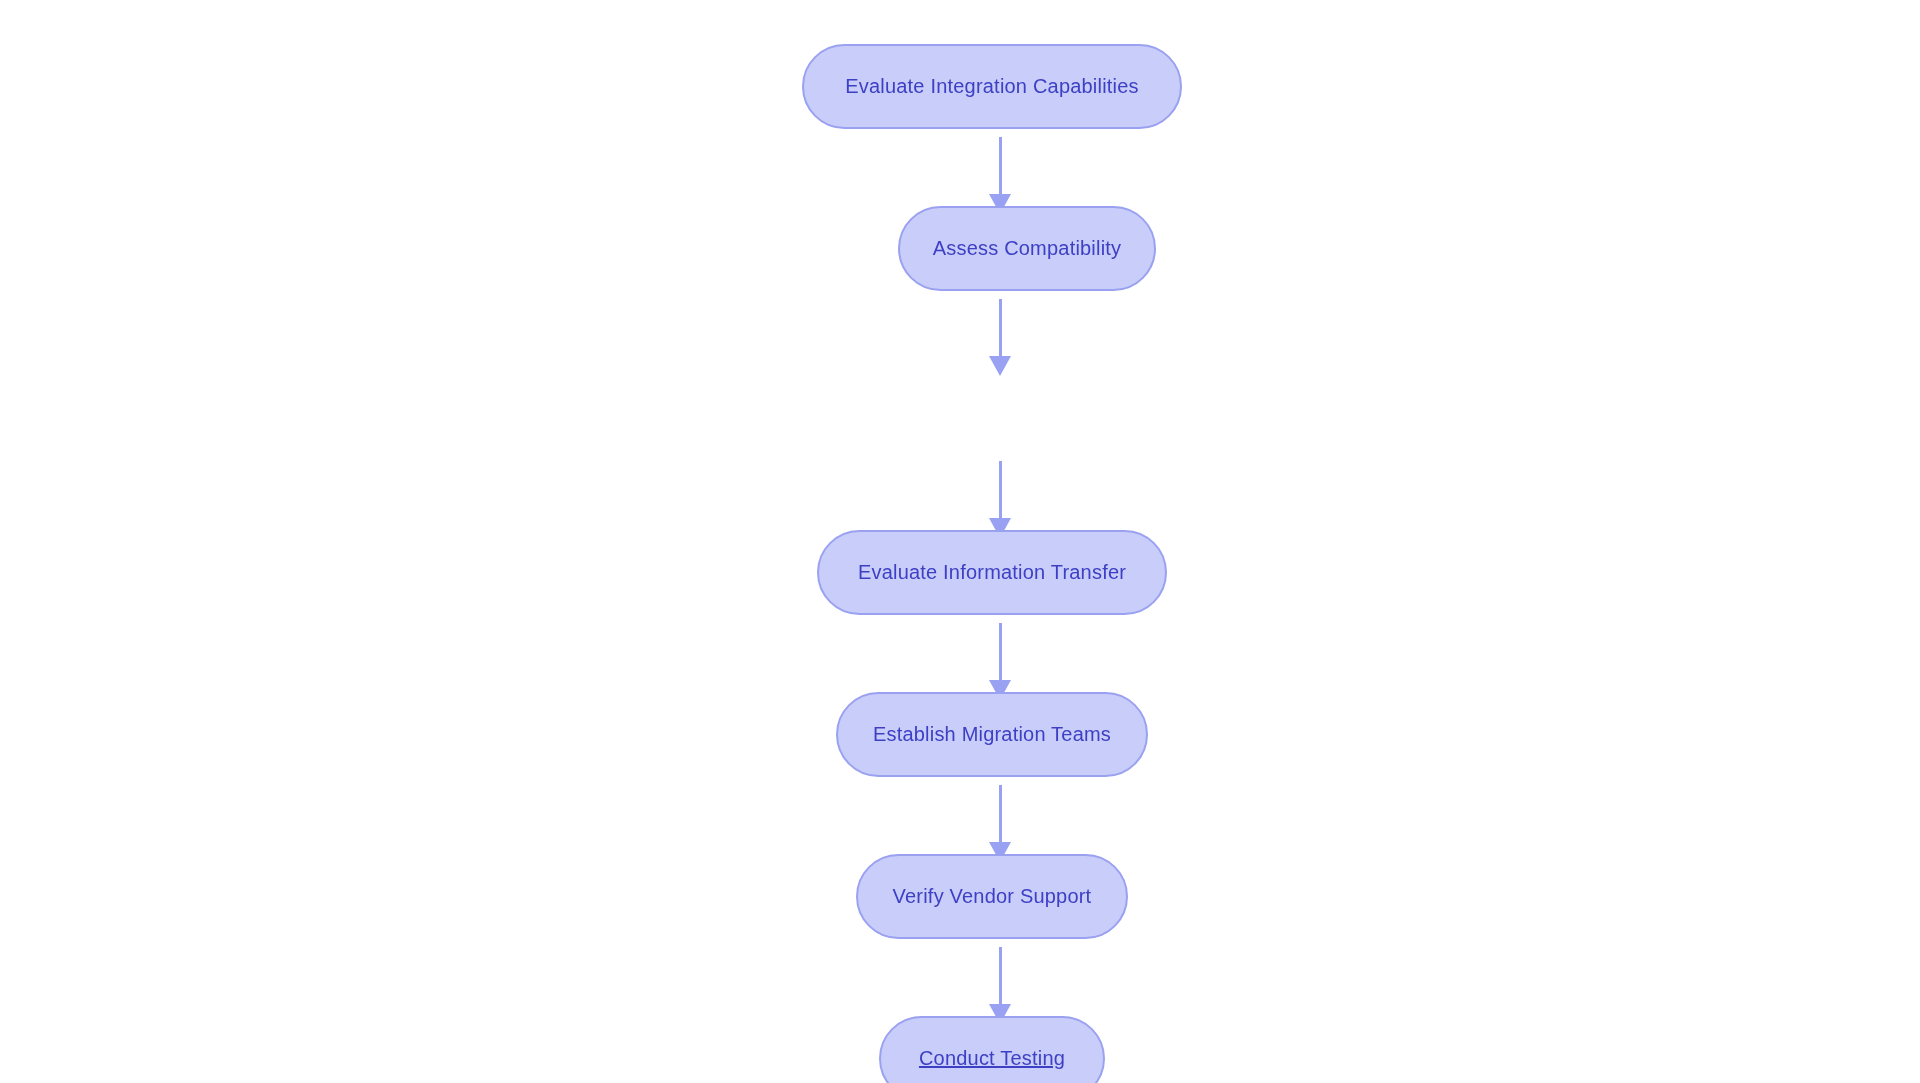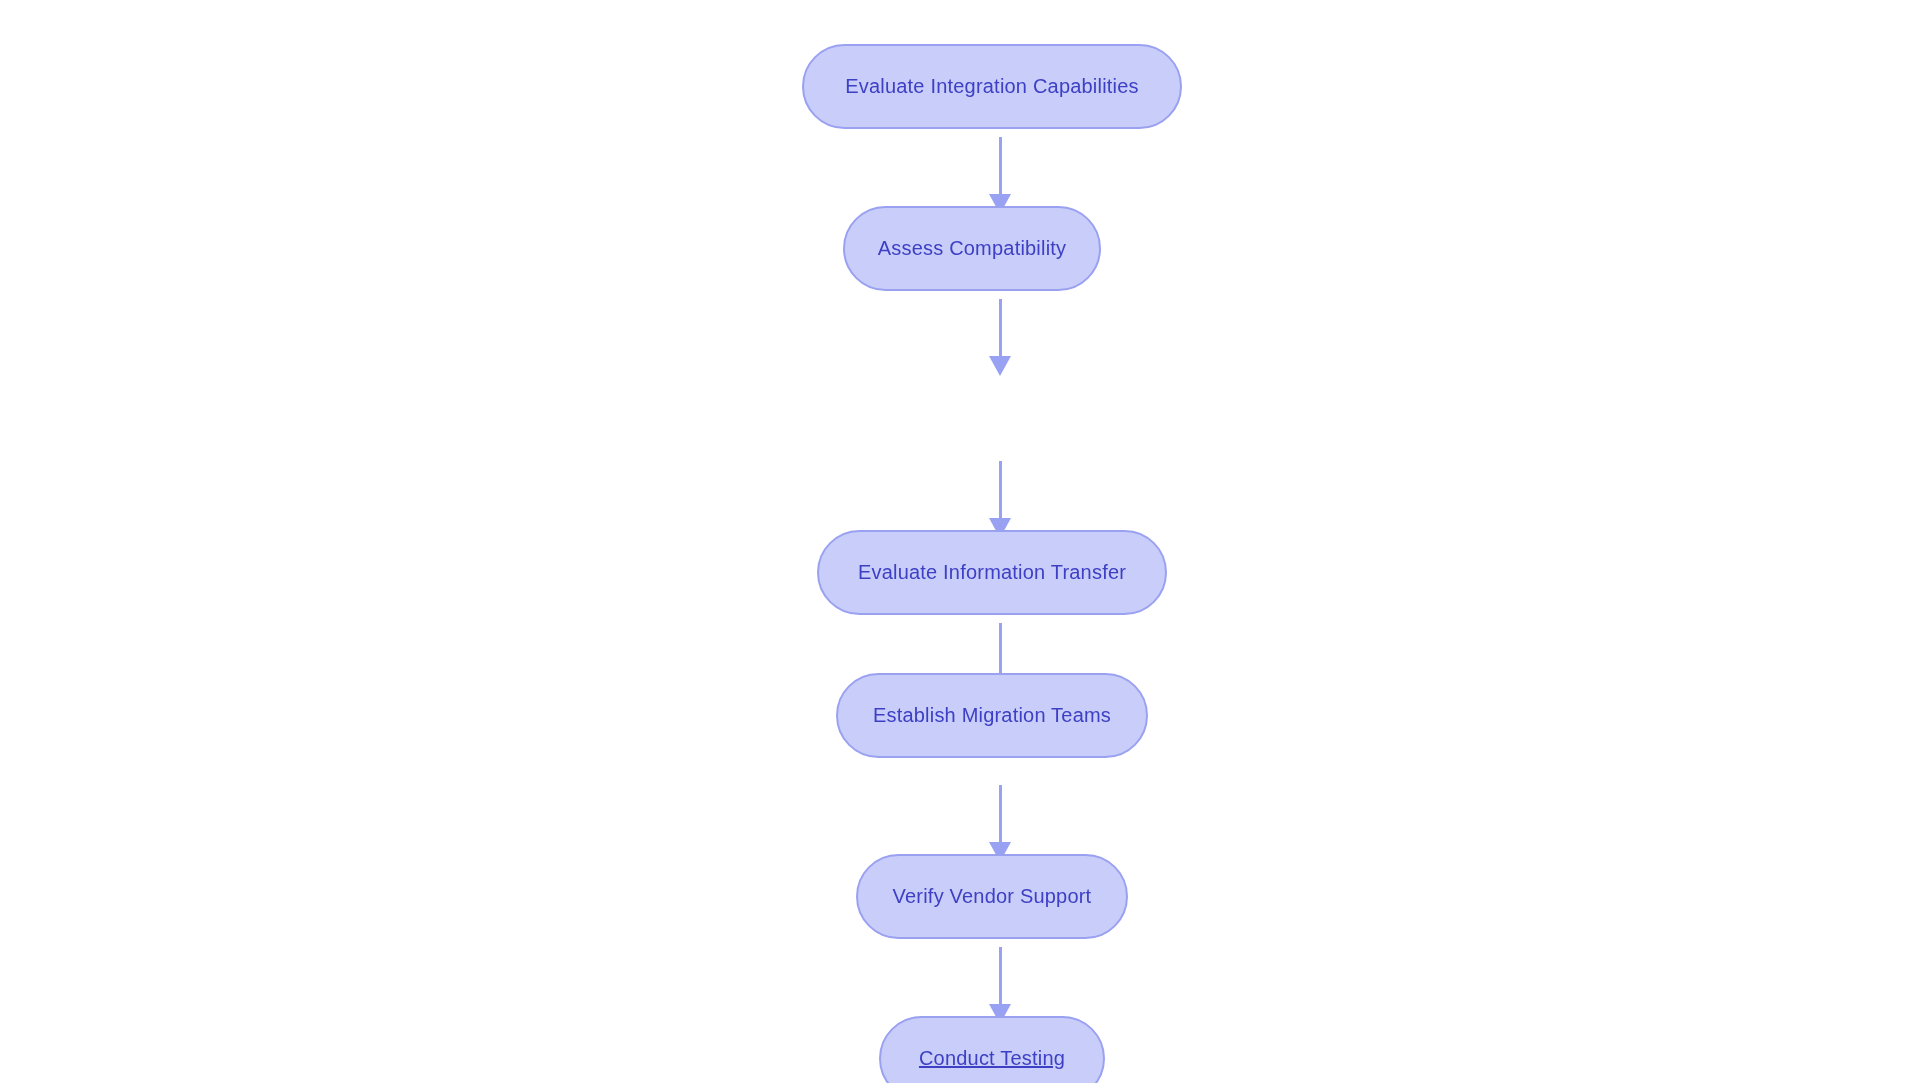--- a/index.html
+++ b/index.html
@@ -70,21 +70,21 @@
 
   <div class="flow-node" style="left:770px; top:12px; width:380px;">
     <span>Evaluate Integration Capabilities</span>
   </div>
 
   <div class="arrow" style="top:97px;">
     <div class="arrow-line"></div>
     <div class="arrow-head"></div>
   </div>
 
-  <div class="flow-node" style="left:811px; top:174px; width:258px;">
+  <div class="flow-node" style="left:866px; top:174px; width:258px;">
     <span>Assess Compatibility</span>
   </div>
 
   <div class="arrow" style="top:259px;">
     <div class="arrow-line"></div>
     <div class="arrow-head"></div>
   </div>
 
 
   <div class="arrow" style="top:421px;">
@@ -94,21 +94,21 @@
 
   <div class="flow-node" style="left:785px; top:498px; width:350px;text-align:right;">
     <span>Evaluate Information Transfer</span>
   </div>
 
   <div class="arrow" style="top:583px;">
     <div class="arrow-line"></div>
     <div class="arrow-head"></div>
   </div>
 
-  <div class="flow-node" style="left:804px; top:641px; width:312px;">
+  <div class="flow-node" style="left:804px; top:660px; width:312px;">
     <span>Establish Migration Teams</span>
   </div>
 
   <div class="arrow" style="top:745px;">
     <div class="arrow-line"></div>
     <div class="arrow-head"></div>
   </div>
 
   <div class="flow-node" style="left:824px; top:822px; width:272px;align-items:center;">
     <span>Verify Vendor Support</span>

